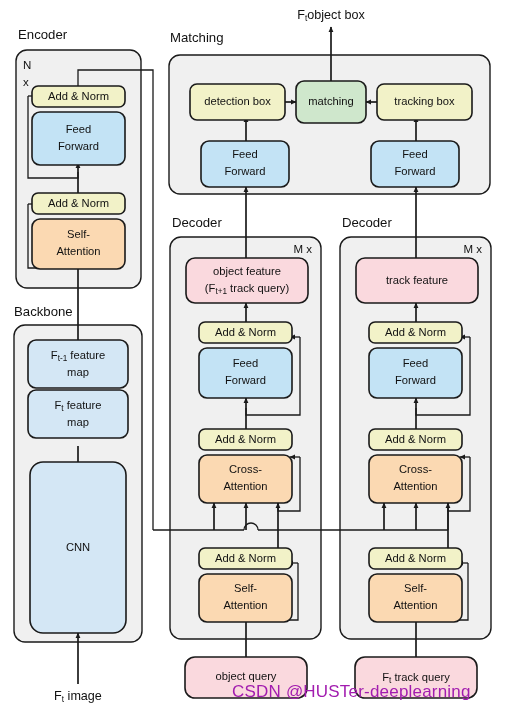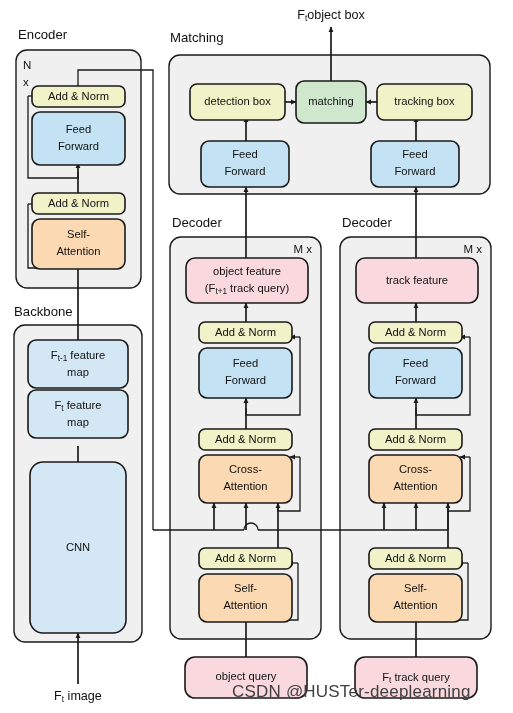--- a/index.html
+++ b/index.html
@@ -74,21 +74,21 @@
     text-anchor: middle;
     dominant-baseline: middle;
   }
   .sub { font-size: 8.2px; }
   .watermark {
     position: absolute;
     left: 232px;
     top: 682px;
     font-family: "Liberation Sans", sans-serif;
     font-size: 17px;
-    color: #404040;
+    color: #a21caf;
     white-space: nowrap;
     letter-spacing: 0.2px;
     pointer-events: none;
   }
 </style>
 </head>
 <body>
 
 <svg id="diagram" viewBox="0 0 513 713">
 

